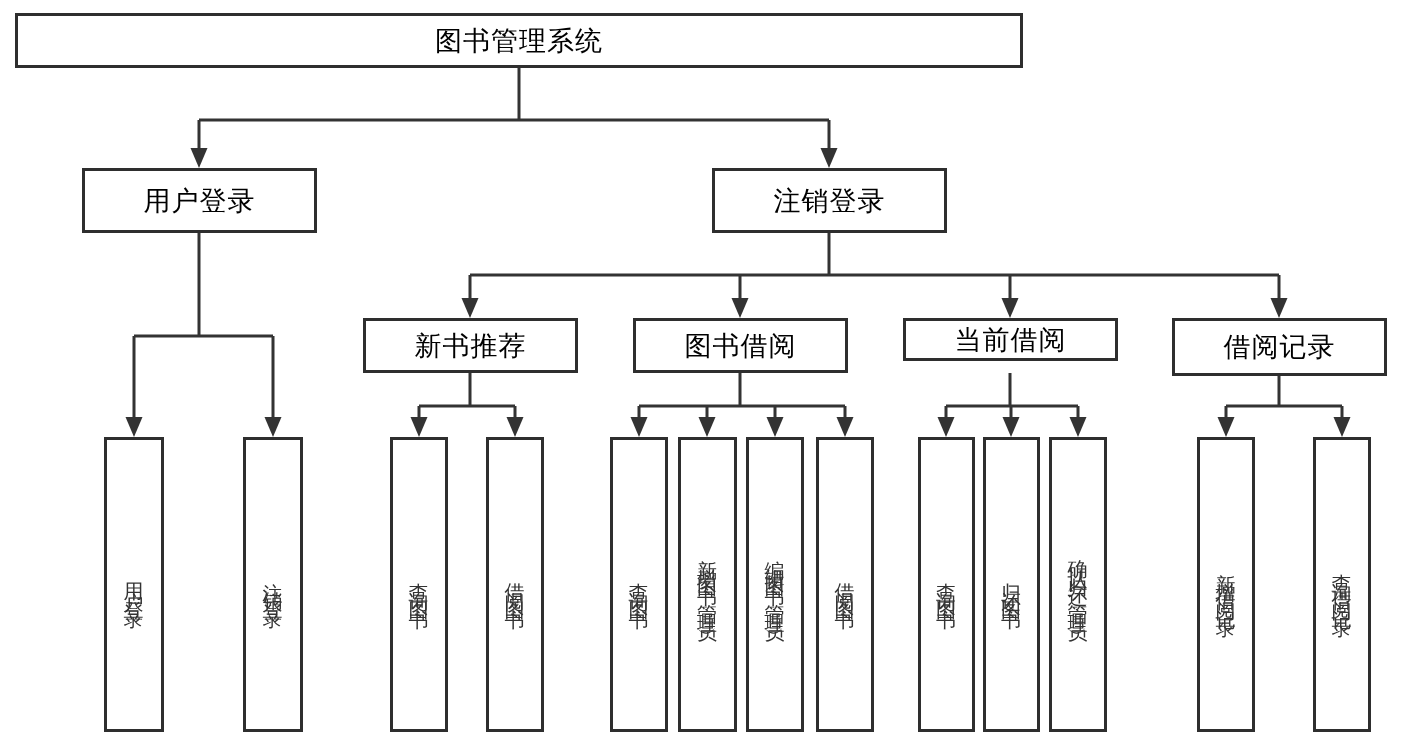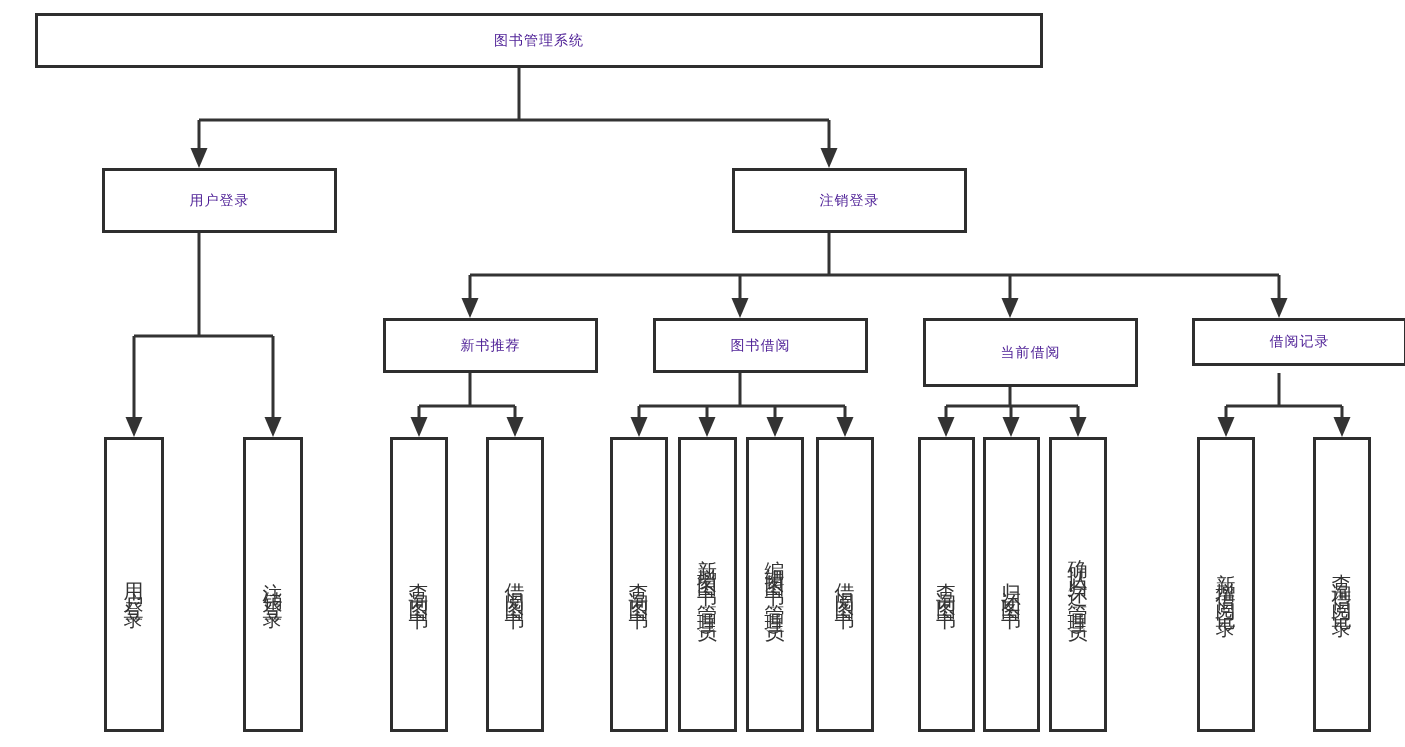--- a/index.html
+++ b/index.html
@@ -18,25 +18,24 @@
     z-index: 0;
   }
   .hbox {
     position: absolute;
     box-sizing: border-box;
     border: 3px solid #2e2e2e;
     background: #ffffff;
     display: flex;
     align-items: center;
     justify-content: center;
-    font-size: 14px;
-    color: #4c1d95;
+    font-size: 27px;
+    color: #000000;
     letter-spacing: 1px;
     z-index: 1;
-    margin-left: 20px;
   }
   .leaf-box {
     position: absolute;
     top: 437px;
     height: 295px;
     box-sizing: border-box;
     border: 3px solid #2e2e2e;
     background: #ffffff;
     display: flex;
     align-items: center;
@@ -61,22 +60,22 @@
     letter-spacing: 1px;
     z-index: 2;
     pointer-events: none;
   }
   
   #node-root          { left: 15px;   top: 13px;  width: 1008px; height: 55px; }
   #node-user-login    { left: 82px;   top: 168px; width: 235px;  height: 65px; }
   #node-book-mgmt     { left: 712px;  top: 168px; width: 235px;  height: 65px; }
   #node-new-book      { left: 363px;  top: 318px; width: 215px;  height: 55px; }
   #node-book-borrow   { left: 633px;  top: 318px; width: 215px;  height: 55px; }
-  #node-current-borrow{ left: 903px;  top: 318px; width: 215px;  height: 69px; }
-  #node-borrow-record { left: 1172px; top: 318px; width: 215px;  height: 48px; }
+  #node-current-borrow{ left: 903px;  top: 318px; width: 215px;  height: 43px; }
+  #node-borrow-record { left: 1172px; top: 318px; width: 215px;  height: 58px; }
   #leaf-1-1 { left: 104px;  width: 60px; }
   #leaf-1-2 { left: 243px;  width: 60px; }
   #leaf-2-1 { left: 390px;  width: 58px; }
   #leaf-2-2 { left: 486px;  width: 58px; }
   #leaf-3-1 { left: 610px;  width: 58px; }
   #leaf-3-2 { left: 678px;  width: 59px; }
   #leaf-3-3 { left: 746px;  width: 58px; }
   #leaf-3-4 { left: 816px;  width: 58px; }
   #leaf-4-1 { left: 918px;  width: 57px; }
   #leaf-4-2 { left: 983px;  width: 57px; }

